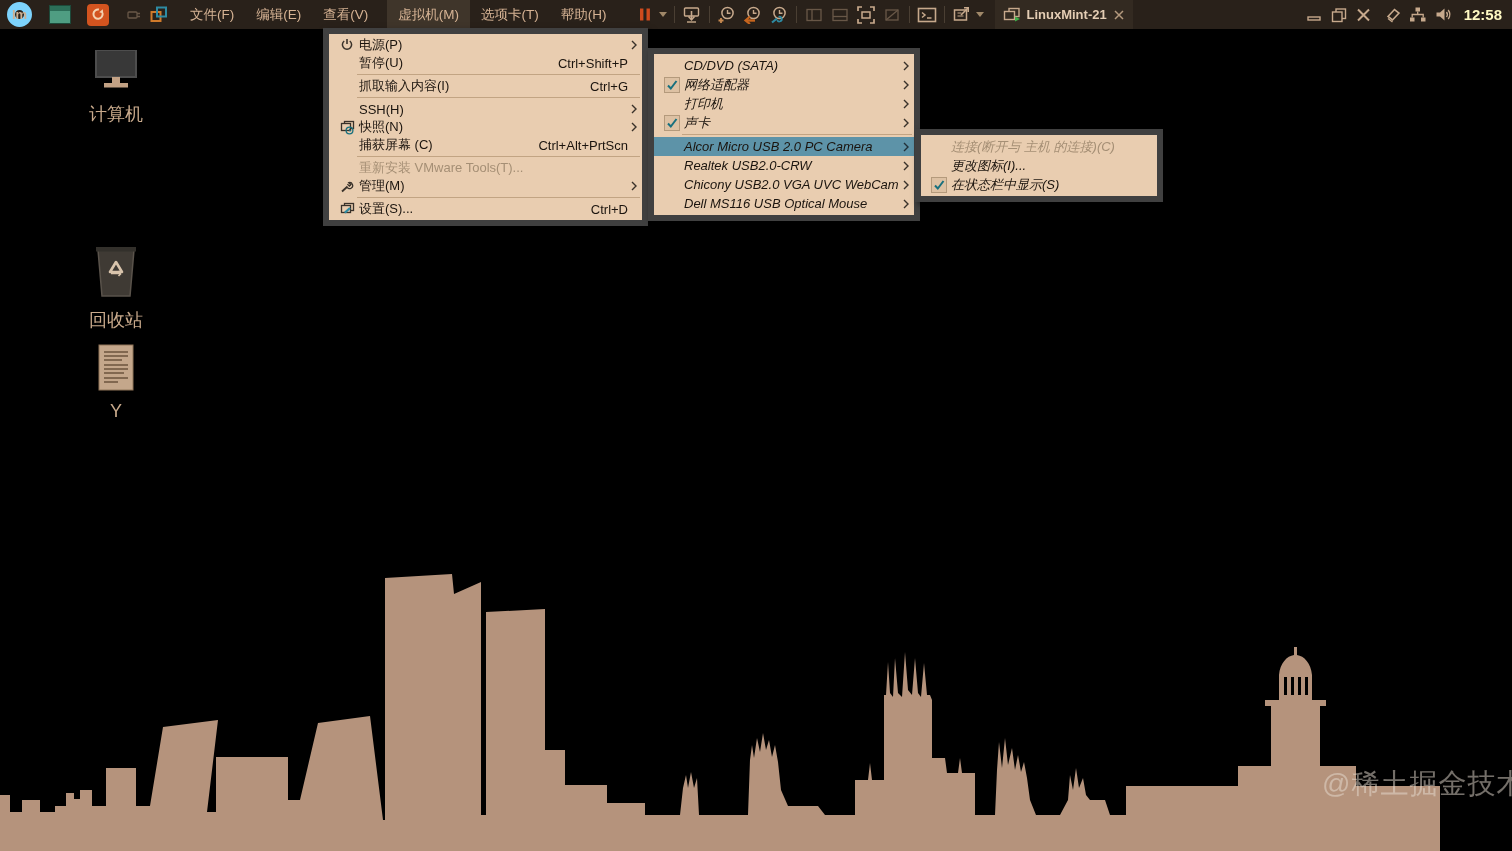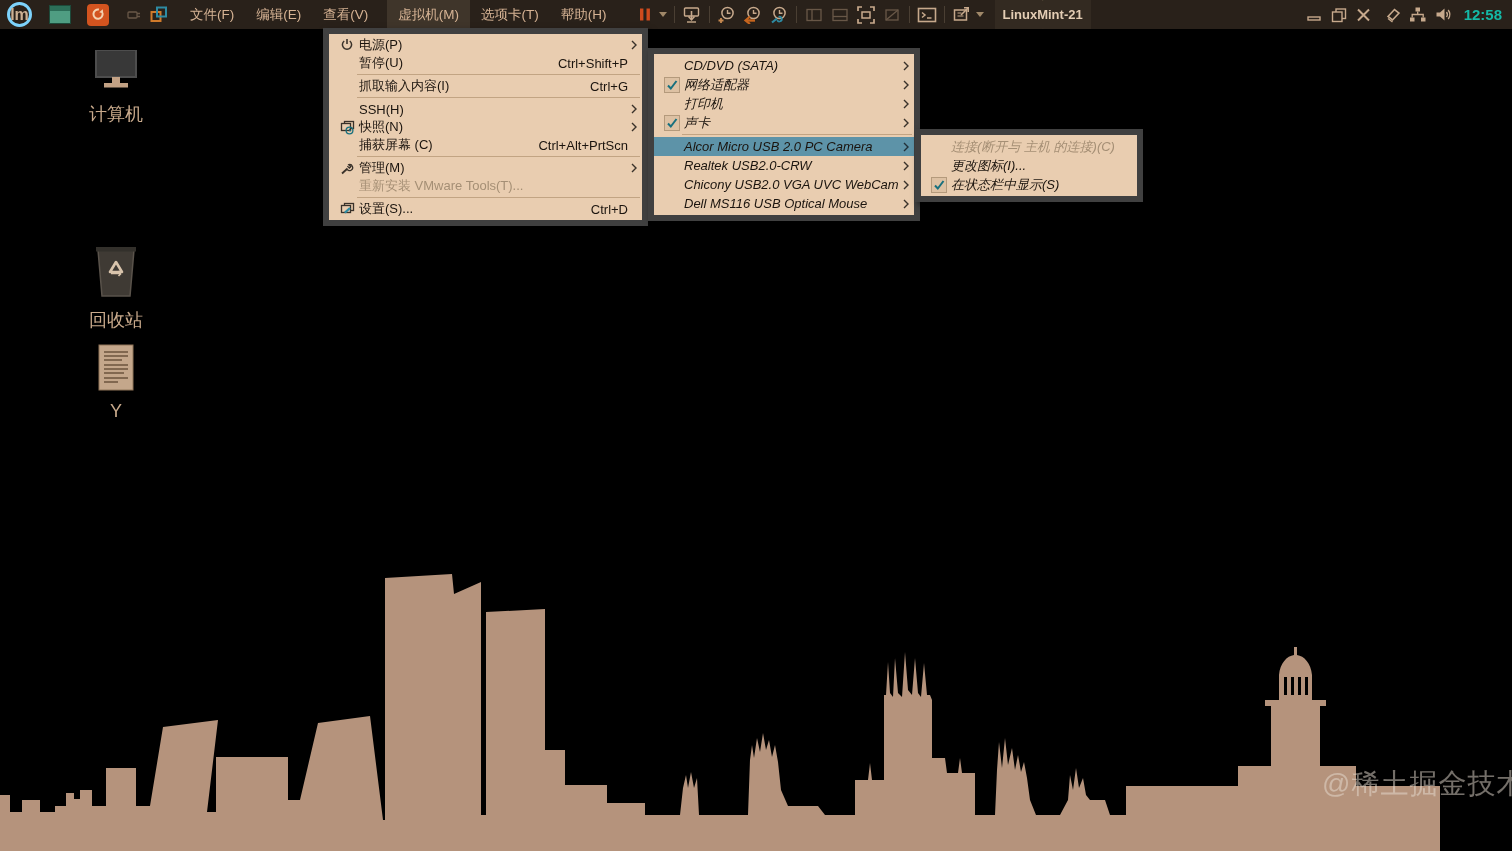--- a/index.html
+++ b/index.html
@@ -3,56 +3,56 @@
 <meta charset="utf-8">
 <style>
   * { box-sizing: border-box; margin: 0; padding: 0; }
   html,body { width:1512px; height:851px; overflow:hidden; background:#000; }
   body { font-family:"Liberation Sans","DejaVu Sans",sans-serif; position:relative; }
 
   
   .topbar { position:absolute; top:0; left:0; width:1512px; height:29px;
     background:#29211a; display:flex; align-items:center; color:#d6b394; z-index:5; }
   .appicon { flex:0 0 auto; display:flex; align-items:center; justify-content:center; }
-  .mintlogo { width:25px; height:25px; border:3px solid #7dd3fc; border-radius:50%;
+  .mintlogo { width:25px; height:25px; border:8px solid #7dd3fc; border-radius:50%;
     margin-left:7px; display:flex; align-items:center; justify-content:center;
-    font-weight:bold; font-size:16px; color:#cdb092; }
+    font-weight:bold; font-size:13px; color:#cdb092; }
   .greenwin { width:22px; height:19px; background:#4f9d82; border:1px solid #1d4a3a;
     margin-left:17px; position:relative; }
   .greenwin::before { content:""; position:absolute; top:0; left:0; right:0; height:5px; background:#2c6e58; }
   .orangeapp { width:22px; height:22px; background:#d3541f; border-radius:4px; margin-left:16px;
     display:flex; align-items:center; justify-content:center; }
   .dim { opacity:.4; }
   .menus { display:flex; margin-left:12px; height:29px;justify-content:center; }
   .menubtn { padding:0 11px; line-height:29px; font-size:13.5px; cursor:default; }
   .menubtn.active { background:#3f352a;margin-left:8px; }
   .tbgroup { display:flex; align-items:center; height:29px; }
   .tbtn { width:26px; height:26px; display:flex; align-items:center; justify-content:center; }
   .sep { width:1px; height:17px; background:#4a3f33; margin:0 4px; }
   .caret { margin-left:-2px; }
   .vmtab { display:flex; align-items:center; gap:6px; height:29px; padding:0 8px;
-    background:#332a21; margin-left:8px;flex-direction:column; }
+    background:#332a21; margin-left:8px; }
   .vmtab .tablabel { font-weight:bold; font-size:13px; color:#e4cdb4; }
   .rightctl { margin-left:auto; display:flex; align-items:center; gap:7px; padding-right:10px; }
-  .clocktext { font-weight:bold; font-size:15px; color:#14b8a6; margin-left:4px; }
+  .clocktext { font-weight:bold; font-size:15px; color:#fef9c3; margin-left:4px; }
 
   
   .desktop { position:absolute; inset:29px 0 0 0; background:#000; }
   .dicon { position:absolute; width:90px; text-align:center; }
   .dicon .dlabel { margin-top:6px; font-size:18px; color:#c9aa8c; }
   .skyline { position:absolute; left:0; top:532px; width:1512px; height:290px; }
   .watermark { position:absolute; left:1322px; top:736px; font-size:28px;
     color:rgba(232,221,209,.5); letter-spacing:1px; white-space:nowrap; }
 
   
   .panel { position:absolute; background:#e9cdb0; border:6px solid #404040;
     box-shadow:3px 3px 6px rgba(0,0,0,.55); z-index:10; font-size:13px; color:#1b140e; }
   .panel1 { left:323px; top:28px;  width:325px; }
   .panel2 { left:648px; top:48px;  width:272px; }
-  .panel3 { left:915px; top:129px; width:228px; z-index:11; }
+  .panel3 { left:915px; top:129px; width:248px; z-index:11; }
   .mi { display:flex; align-items:center; height:18px; padding:0 2px 0 6px; }
   .panel2 .mi, .panel3 .mi { height:19px;font-style:italic; }
   .mi .ic { width:24px; display:flex; align-items:center; justify-content:center; }
   .mi .lbl { flex:1; white-space:nowrap; }
   .mi .sc  { margin-right:12px; white-space:nowrap; }
   .mi .arr { width:12px; display:flex; align-items:center; justify-content:center; }
   .mi.hl { background:#5d93a8; }
   .mi.disabled { color:#a58f75; }
   .msep { height:1px; background:#c2a483; margin:2px 2px 2px 28px; }
   .chk { width:16px; height:16px; background:#ddc1a3; border:1px solid #b49a7c;
@@ -343,37 +343,37 @@
           <path d="M1,1 L5,5 L1,9" fill="none" stroke="#3a322a" stroke-width="1.4"></path>
         </svg>
       </span>
   </div>
   <div class="mi">
     <span class="ic"></span>
     <span class="lbl">捕获屏幕 (C)</span>
     <span class="sc">Ctrl+Alt+PrtScn</span>
   </div>
   <div class="msep"></div>
+  <div class="mi disabled">
+    <span class="ic"></span>
+    <span class="lbl">重新安装 VMware Tools(T)...</span>
+  </div>
   <div class="mi">
     <span class="ic">
         <svg width="14" height="14" viewBox="0 0 14 14">
           <path d="M2,12.5 L7.5,7.5" stroke="#3a322a" stroke-width="1.8"></path>
           <path d="M7.2,8.3 a3,3 0 1 0 1.6,-4.6 l2,2 -1.4,1.4 -2,-2" fill="none" stroke="#3a322a" stroke-width="1.3"></path>
         </svg>
       </span>
     <span class="lbl">管理(M)</span>
     <span class="arr">
         <svg width="6" height="10" viewBox="0 0 6 10">
           <path d="M1,1 L5,5 L1,9" fill="none" stroke="#3a322a" stroke-width="1.4"></path>
         </svg>
       </span>
-  </div>
-  <div class="mi disabled">
-    <span class="ic"></span>
-    <span class="lbl">重新安装 VMware Tools(T)...</span>
   </div>
   <div class="msep"></div>
   <div class="mi">
     <span class="ic">
         <svg width="15" height="15" viewBox="0 0 15 15">
           <rect x="4.5" y="1.5" width="9" height="7" fill="none" stroke="#3a322a" stroke-width="1.3"></rect>
           <rect x="1.5" y="3.5" width="9" height="7" fill="#e9cdb0" stroke="#3a322a" stroke-width="1.3"></rect>
           <path d="M4,13.5 L10.5,7.5 L12.5,9.5 L6,15.5 Z" fill="#2e8ba3" transform="scale(0.8) translate(1,-1)"></path>
         </svg>
       </span>

